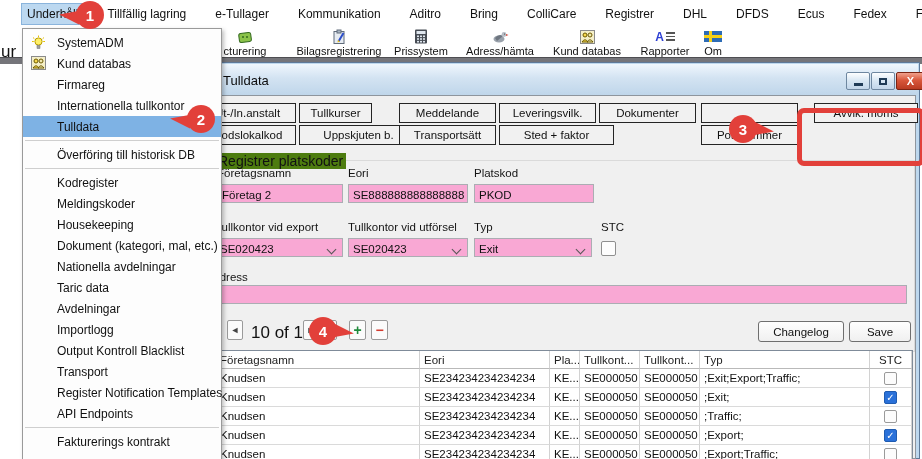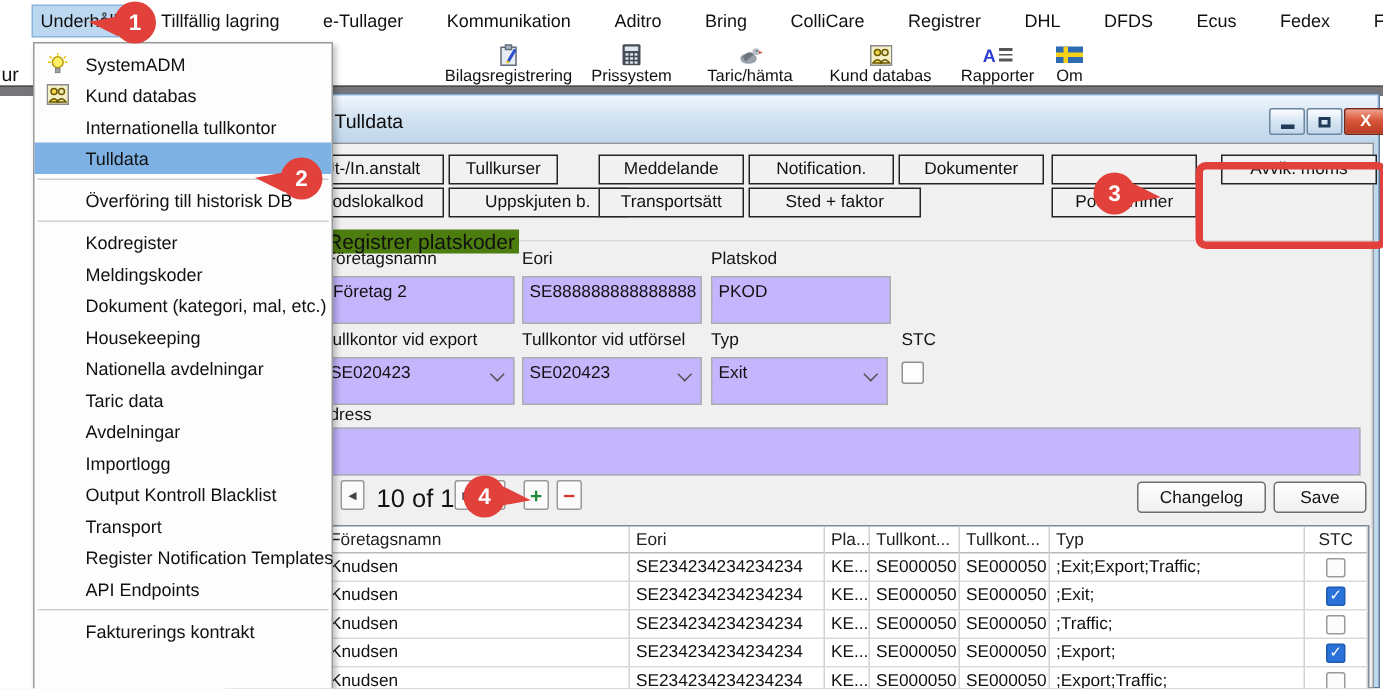--- a/index.html
+++ b/index.html
@@ -10,21 +10,21 @@
   
   #menubar{left:0;top:0;width:922px;height:28px;background:#fff;z-index:4;display:flex;
            align-items:center;padding-left:22px;box-sizing:border-box;font-size:12px;white-space:nowrap;overflow:hidden}
   .mb-item{margin-right:19px;padding:3px 5px;flex:0 0 auto}
   .mb-item.open{background:#bcd8f0;outline:1px solid #8ab4dc}
 
   
   .tb-item{top:29px;height:28px;z-index:1;display:flex;flex-direction:column;align-items:center;justify-content:flex-start}
   .tb-icon{height:15px;display:flex;align-items:center;justify-content:center}
   .tb-label{font-size:11px;margin-top:1px;white-space:nowrap}
-  #tb-frag{left:1px;top:42px;font-size:13px;z-index:1}
+  #tb-frag{left:1px;top:42px;font-size:17px;z-index:1}
 
   
   #mdistrip{left:0;top:57px;width:922px;height:6px;background:#75757a;border-top:1px solid #4e4e52;z-index:1}
 
   
   #win{left:150px;top:62px;width:770px;height:397px;z-index:2;background:#bed8ee;
        border:1px solid #5f7a99;box-sizing:border-box}
   #titlebar{left:1px;top:1px;width:766px;height:31px;
             background:linear-gradient(#f0f7fd,#d3e3f2 45%,#bfd6ea)}
   #wintitle{left:71px;top:9px;font-size:13px;color:#0b0b0b}
@@ -38,21 +38,21 @@
 
   
   .tab{height:20px;border:1px solid #242424;background:#f1f1f1;box-sizing:border-box;
        display:flex;align-items:center;justify-content:center;font-size:11.5px}
   .tab.active{background:#7eb2e4;color:#fff;border-color:#4a7cb0}
 
   
   #grouprect{left:60px;top:97px;width:702px;height:190px;border:1px solid #dadada}
   #legend{left:64px;top:90px;background:#4d7c0f;padding:0 3px;font-size:14px}
   .lbl{font-size:11.5px;color:#141414;white-space:nowrap}
-  .textbox{height:32px;background:#c4b5fd;border:1px solid #abadb3;box-sizing:border-box;
+  .textbox{height:19px;background:#f9a8d4;border:1px solid #abadb3;box-sizing:border-box;
            font-size:11.5px;line-height:20px;padding-left:4px;white-space:nowrap;overflow:hidden}
   .combo .chev{position:absolute;right:7px;top:7px;width:6px;height:6px;
                border-right:1.5px solid #555;border-bottom:1.5px solid #555;transform:rotate(45deg)}
   .cbx{width:15px;height:15px;border:1px solid #8f8f8f;border-radius:2px;background:#fdfdfd;box-sizing:border-box}
 
   
   .navbtn{width:16px;height:20px;border:1px solid #9a9a9a;border-radius:2px;background:#fbfbfb;
           box-sizing:border-box;display:flex;align-items:center;justify-content:center;font-size:9px;color:#444}
   .navbtn.plus{color:#1f8a3b;font-weight:bold;font-size:14px;width:17px}
   .navbtn.minus{color:#d23b2f;font-weight:bold;font-size:14px;width:17px}
@@ -115,20 +115,30 @@
     <span class="mb-item">DHL</span>
     <span class="mb-item">DFDS</span>
     <span class="mb-item">Ecus</span>
     <span class="mb-item">Fedex</span>
     <span class="mb-item">Freja</span>
 
   </div>
 
   <div id="tb-frag" class="abs">ur</div>
 
+  <div class="tb-item abs" style="left:205px;width:80px">
+    <span class="tb-icon">
+      <svg width="16" height="16" viewBox="0 0 16 16">
+          <rect x="2" y="4" width="12" height="9" rx="2" fill="#8bc34a" stroke="#33691e" transform="rotate(-8 8 8)"></rect>
+          <circle cx="6" cy="8" r="1" fill="#33691e"></circle>
+          <circle cx="10" cy="8" r="1" fill="#33691e"></circle>
+        </svg>
+    </span>
+    <span class="tb-label">cturering</span>
+  </div>
   <div class="tb-item abs" style="left:289px;width:100px">
     <span class="tb-icon">
       <svg width="16" height="16" viewBox="0 0 16 16">
           <rect x="3" y="2.5" width="10" height="12" fill="#e7ecf2" stroke="#5f6b7a"></rect>
           <rect x="6" y="1" width="4" height="3" fill="#aab6c4" stroke="#5f6b7a"></rect>
           <line x1="12.5" y1="4" x2="7.5" y2="12.5" stroke="#2d4fc9" stroke-width="2"></line>
           <polygon points="6.5,13.5 9,12.5 7,11" fill="#f3c410"></polygon>
         </svg>
     </span>
     <span class="tb-label">Bilagsregistrering</span>
@@ -156,21 +166,21 @@
   <div class="tb-item abs" style="left:450px;width:100px">
     <span class="tb-icon">
       <svg width="18" height="15" viewBox="0 0 18 15">
           <ellipse cx="8" cy="10" rx="5.5" ry="3.5" fill="#9aa2ac"></ellipse>
           <path d="M4 9 q4 -5 8 -2 l-6 5z" fill="#6e7680"></path>
           <circle cx="13" cy="5.5" r="2.4" fill="#b8bec6"></circle>
           <polygon points="15,5 17.5,6 15,7" fill="#d2483a"></polygon>
           <circle cx="13.6" cy="5" r="0.5" fill="#222"></circle>
         </svg>
     </span>
-    <span class="tb-label">Taric/hämta</span>
+    <span class="tb-label">Adress/hämta</span>
   </div>
   <div class="tb-item abs" style="left:537px;width:100px">
     <span class="tb-icon">
       <svg width="15" height="14" viewBox="0 0 15 14">
           <rect x="0.5" y="0.5" width="14" height="13" fill="#f5efc8" stroke="#8a8a8a"></rect>
           <circle cx="5" cy="5" r="2" fill="#f7d84d" stroke="#6b5900"></circle>
           <path d="M2 12 q3 -4.5 6 0 z" fill="#f7d84d" stroke="#6b5900"></path>
           <circle cx="10" cy="5" r="2" fill="#efe7b0" stroke="#6b5900"></circle>
           <path d="M7 12 q3 -4.5 6 0 z" fill="#efe7b0" stroke="#6b5900"></path>
         </svg>
@@ -211,21 +221,21 @@
         </span>
       <span class="winbtn abs" id="btn-close" style="left:744px;width:27px">
           <span>X</span>
         </span>
     </div>
     <div id="client" class="abs"></div>
 
     <div class="tab abs" style="left:48px;top:40px;width:97px">Ut-/In.anstalt</div>
     <div class="tab abs" style="left:148px;top:40px;width:73px">Tullkurser</div>
     <div class="tab abs" style="left:248px;top:40px;width:97px">Meddelande</div>
-    <div class="tab abs" style="left:348px;top:40px;width:97px">Notification.</div>
+    <div class="tab abs" style="left:348px;top:40px;width:97px">Leveringsvilk.</div>
     <div class="tab abs" style="left:448px;top:40px;width:97px">Dokumenter</div>
     <div class="tab abs" style="left:550px;top:40px;width:97px"></div>
     <div class="tab abs" style="left:663px;top:40px;width:104px">Avvik. moms</div>
 
     <div class="tab abs" style="left:48px;top:62px;width:97px">Godslokalkod</div>
     <div class="tab abs" style="left:148px;top:62px;width:119px">Uppskjuten b.</div>
     <div class="tab abs" style="left:248px;top:62px;width:97px">Transportsätt</div>
     <div class="tab abs" style="left:348px;top:62px;width:115px">Sted + faktor</div>
     <div class="tab abs" style="left:550px;top:62px;width:97px">Postnummer</div>
 
@@ -368,41 +378,44 @@
             <rect x="0.5" y="0.5" width="14" height="13" fill="#f5efc8" stroke="#8a8a8a"></rect>
             <circle cx="5" cy="5" r="2" fill="#f7d84d" stroke="#6b5900"></circle>
             <path d="M2 12 q3 -4.5 6 0 z" fill="#f7d84d" stroke="#6b5900"></path>
             <circle cx="10" cy="5" r="2" fill="#efe7b0" stroke="#6b5900"></circle>
             <path d="M7 12 q3 -4.5 6 0 z" fill="#efe7b0" stroke="#6b5900"></path>
           </svg>
       </span>
       <span>Kund databas</span>
     </div>
     <div class="m-item">
+        <span>Firmareg</span>
+      </div>
+    <div class="m-item">
         <span>Internationella tullkontor</span>
       </div>
     <div class="m-item hl">
         <span>Tulldata</span>
       </div>
     <div class="m-sep"></div>
     <div class="m-item">
         <span>Överföring till historisk DB</span>
       </div>
     <div class="m-sep"></div>
     <div class="m-item">
         <span>Kodregister</span>
       </div>
     <div class="m-item">
         <span>Meldingskoder</span>
       </div>
     <div class="m-item">
+        <span>Housekeeping</span>
+      </div>
+    <div class="m-item">
         <span>Dokument (kategori, mal, etc.)</span>
-      </div>
-    <div class="m-item">
-        <span>Housekeeping</span>
       </div>
     <div class="m-item">
         <span>Nationella avdelningar</span>
       </div>
     <div class="m-item">
         <span>Taric data</span>
       </div>
     <div class="m-item">
         <span>Avdelningar</span>
       </div>

